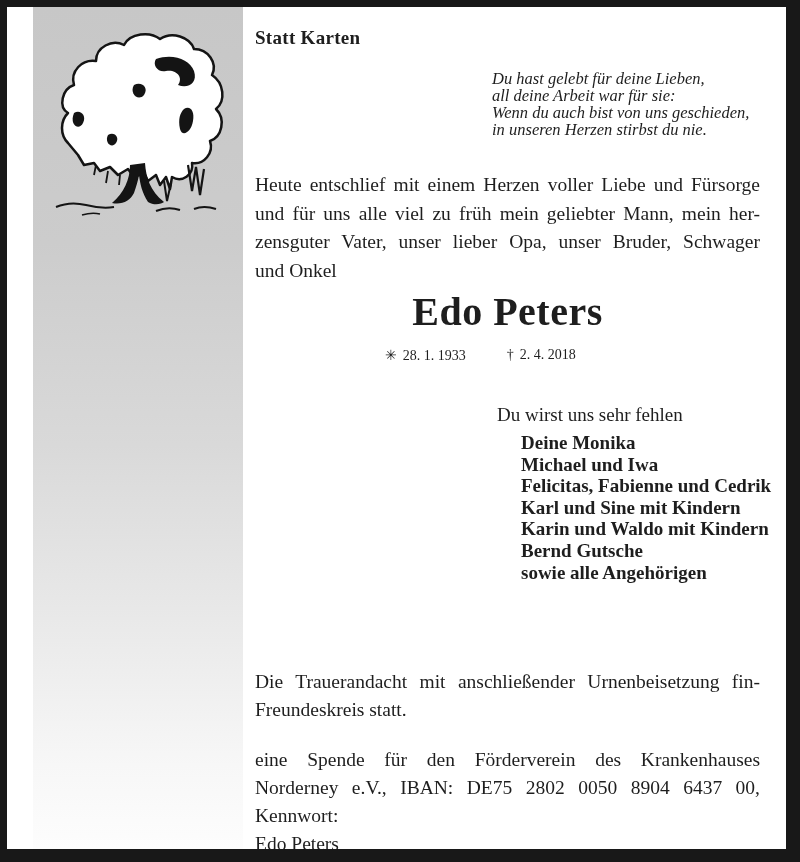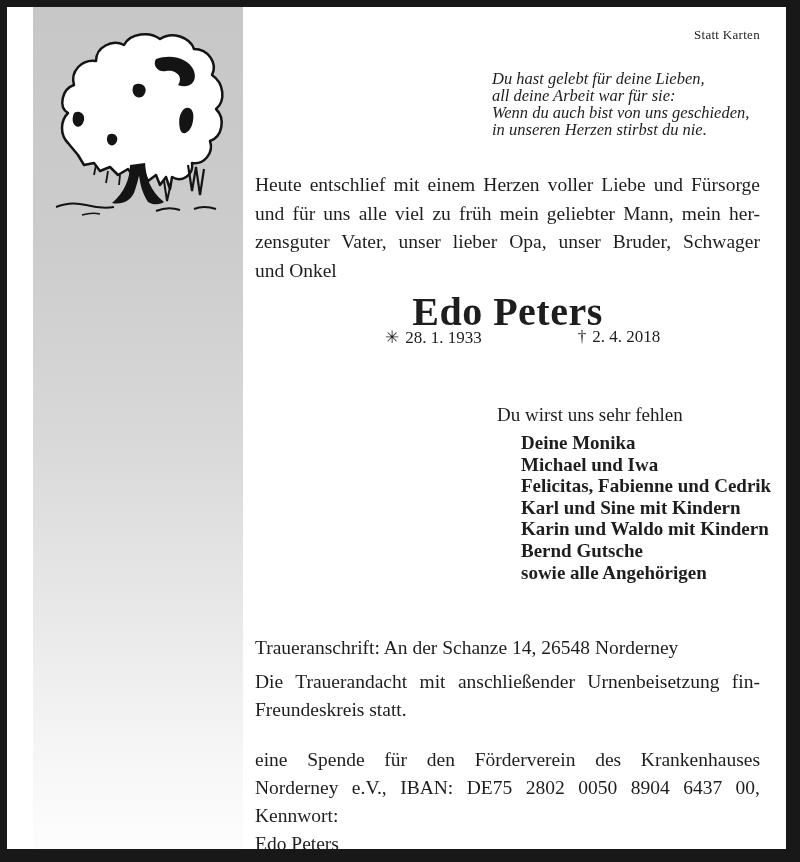--- a/index.html
+++ b/index.html
@@ -11,27 +11,27 @@
     position:absolute;inset:0;box-sizing:border-box;z-index:6;
     border-style:solid;border-color:#181818;border-width:7px 14px 13px 7px;
     pointer-events:none;
   }
   .panel{
     position:absolute;left:33px;top:7px;width:210px;height:842px;z-index:1;
     background:linear-gradient(180deg,#c7c7c7 0%,#cccccc 28%,#d9d9d9 52%,#eaeaea 74%,#f7f7f7 90%,#fdfdfd 100%);
   }
   .tree{position:absolute;left:5px;top:18px;width:200px;height:200px;}
   .txt{position:absolute;z-index:3;}
-  .header{left:255px;top:27px;width:505px;text-align:right;font-size:13px;font-weight:400;letter-spacing:.3px;}
+  .header{left:255px;top:27px;width:505px;text-align:left;font-size:19px;font-weight:700;letter-spacing:.3px;}
   .poem{left:492px;top:70px;font-style:italic;font-size:16.5px;line-height:17px;white-space:pre-line;}
   .block{left:255px;width:505px;font-size:19.5px;line-height:28.5px;}
   .intro{top:171px;}
   .jl{text-align:justify;text-align-last:justify;}
   .name{left:255px;top:288px;width:505px;text-align:center;font-size:40px;font-weight:700;letter-spacing:.5px;}
-  .dates{left:385px;top:327px;font-size:17px;display:flex;gap:96px;}
+  .dates{left:385px;top:347px;font-size:14px;display:flex;gap:41px;}
   .dates .sym{margin-right:6px;}
   .farewell{left:497px;top:404px;font-size:19px;}
   .mourners{left:497px;top:432px;font-size:19px;font-weight:700;line-height:21.6px;white-space:pre-line;margin-left:24px;}
   .address{left:255px;top:637px;font-size:19.5px;}
   .service{top:668px;line-height:28px;}
   .donation{top:746px;line-height:28px;}
 </style>
 </head>
 <body>
 
@@ -91,21 +91,20 @@
   <div class="txt farewell">Du wirst uns sehr fehlen</div>
 
   <div class="txt mourners">Deine Monika
 Michael und Iwa
 Felicitas, Fabienne und Cedrik
 Karl und Sine mit Kindern
 Karin und Waldo mit Kindern
 Bernd Gutsche
 sowie alle Angehörigen</div>
 
-  <div class="txt address">Traueranschrift: An der Schanze 14, 26548 Norderney</div>
 
   <div class="txt block service">
     <div class="jl">Die Trauerandacht mit anschließender Urnenbeisetzung fin-</div>
     <div>Freundeskreis statt.</div>
   </div>
 
   <div class="txt block donation">
     <div class="jl">eine Spende für den Förderverein des Krankenhauses</div>
     <div class="jl">Norderney e.V., IBAN: DE75 2802 0050 8904 6437 00, Kennwort:</div>
     <div>Edo Peters</div>

